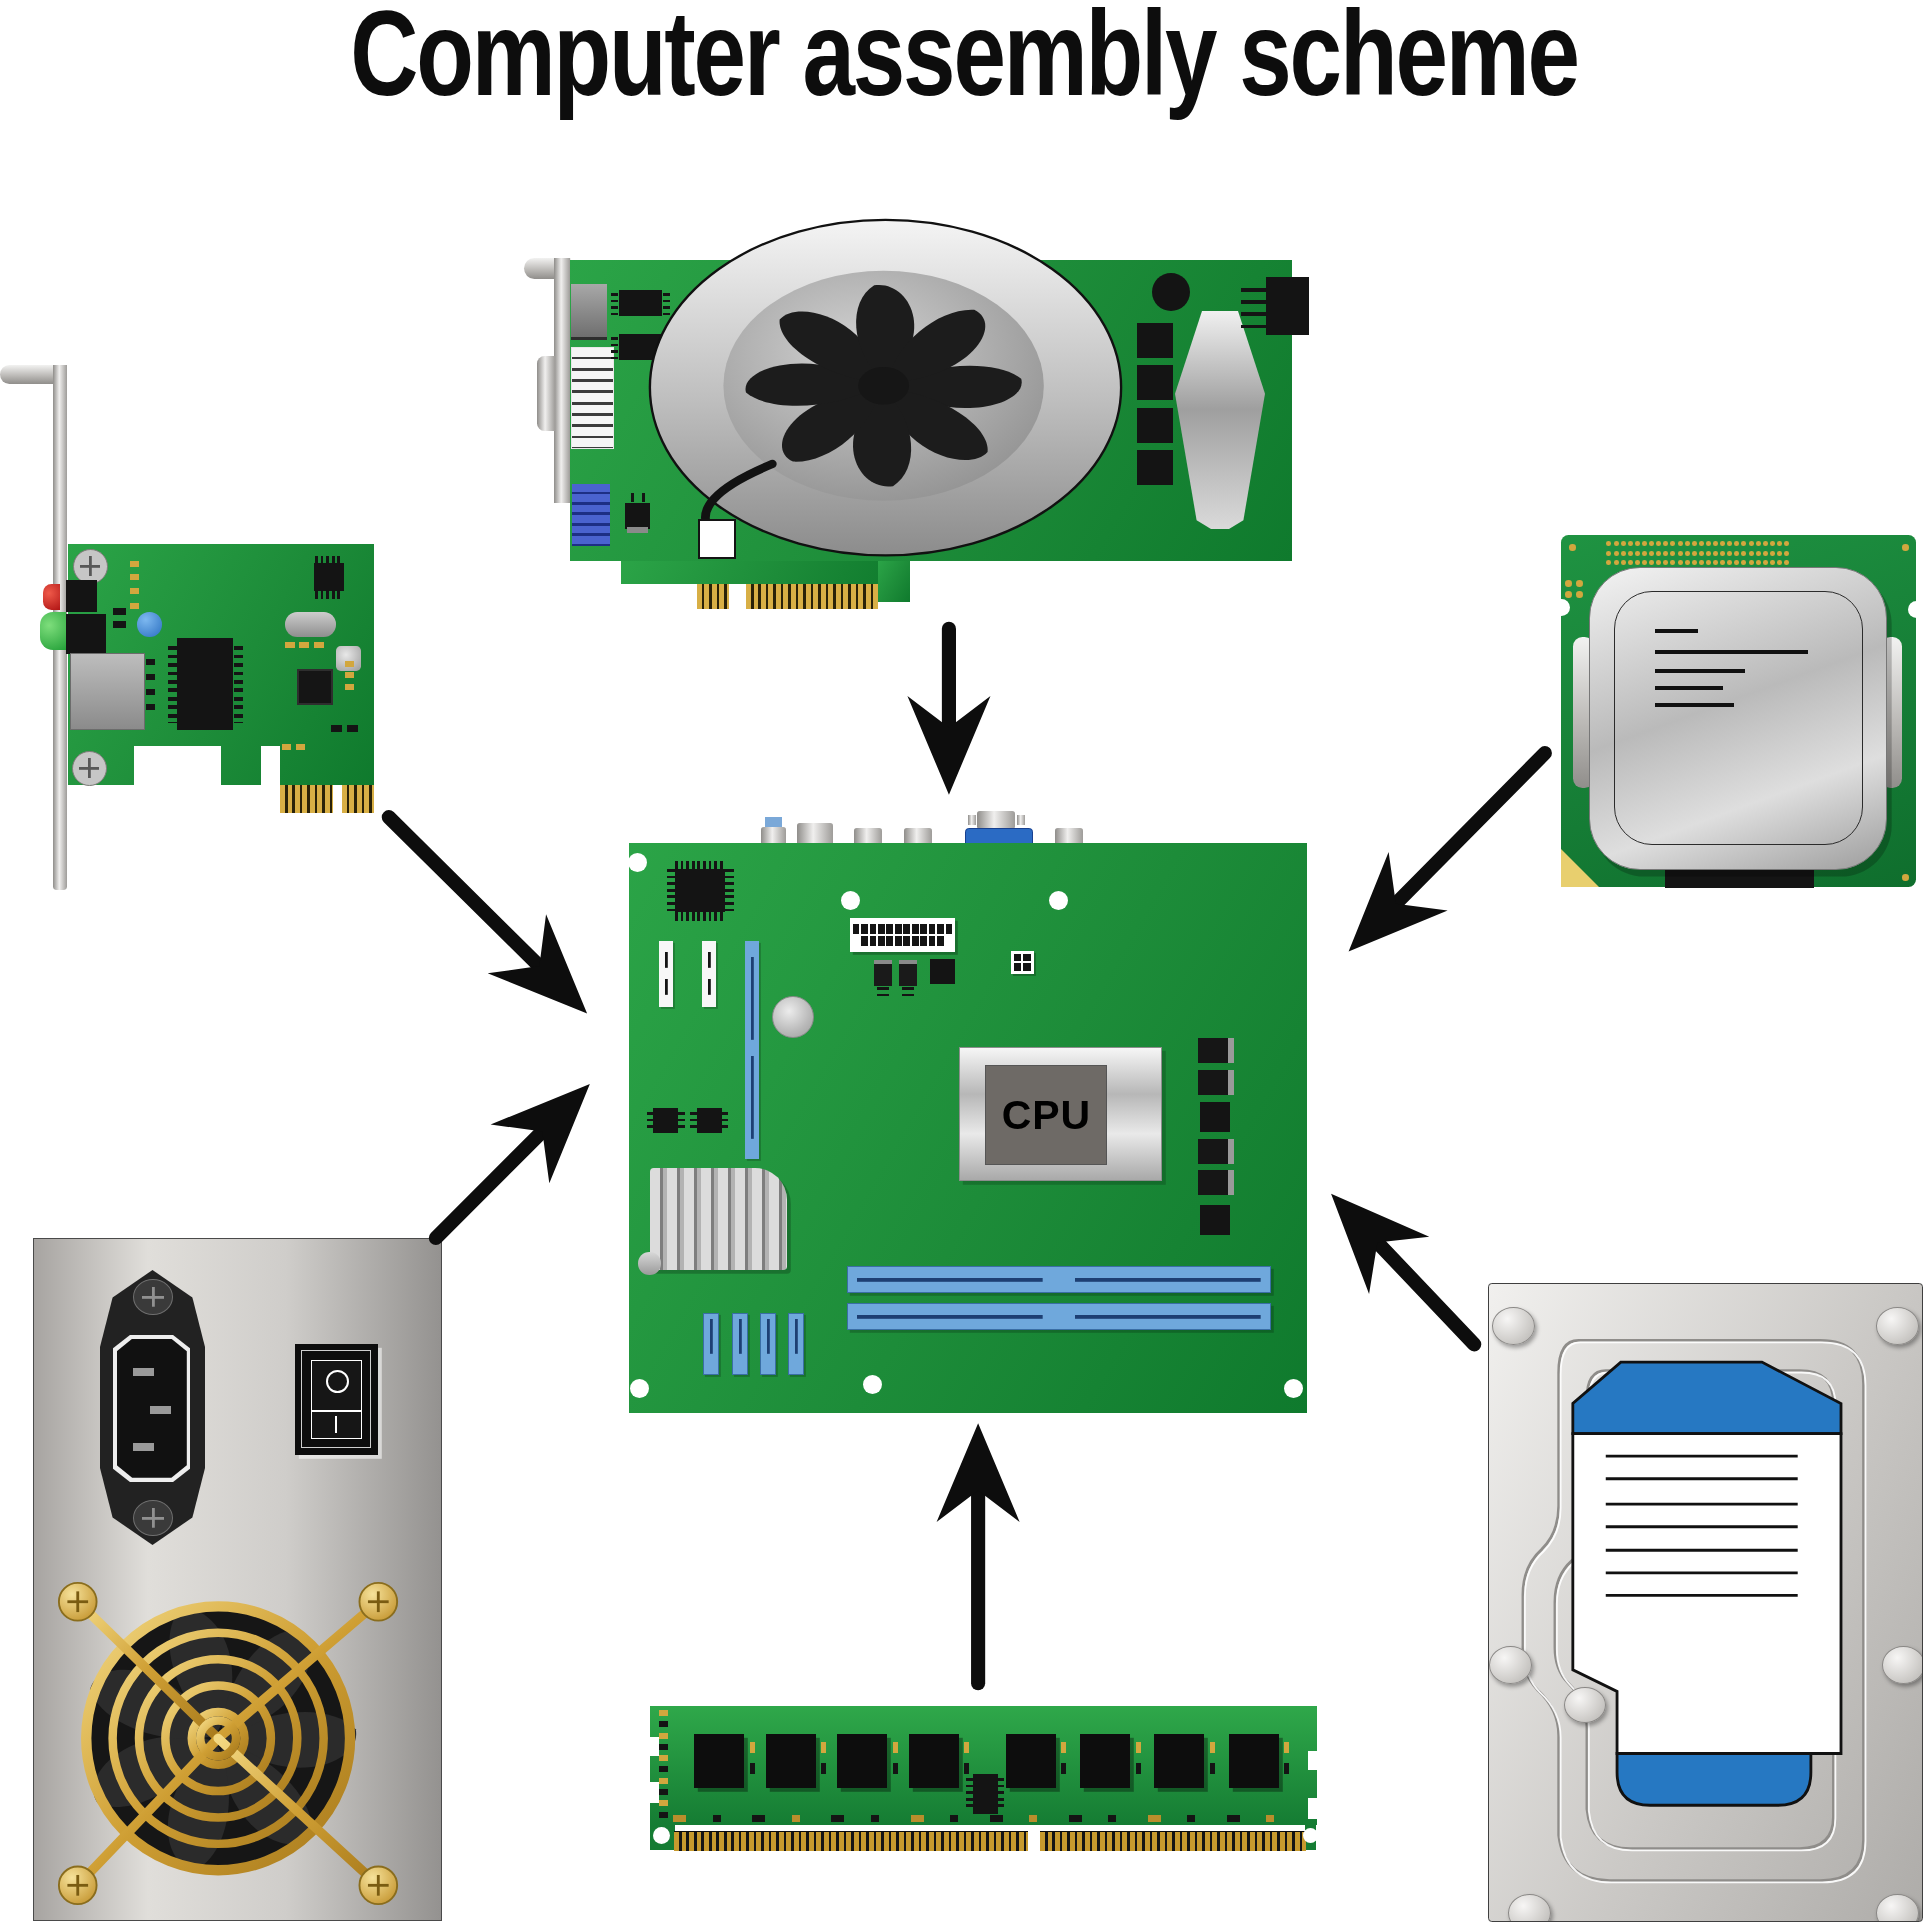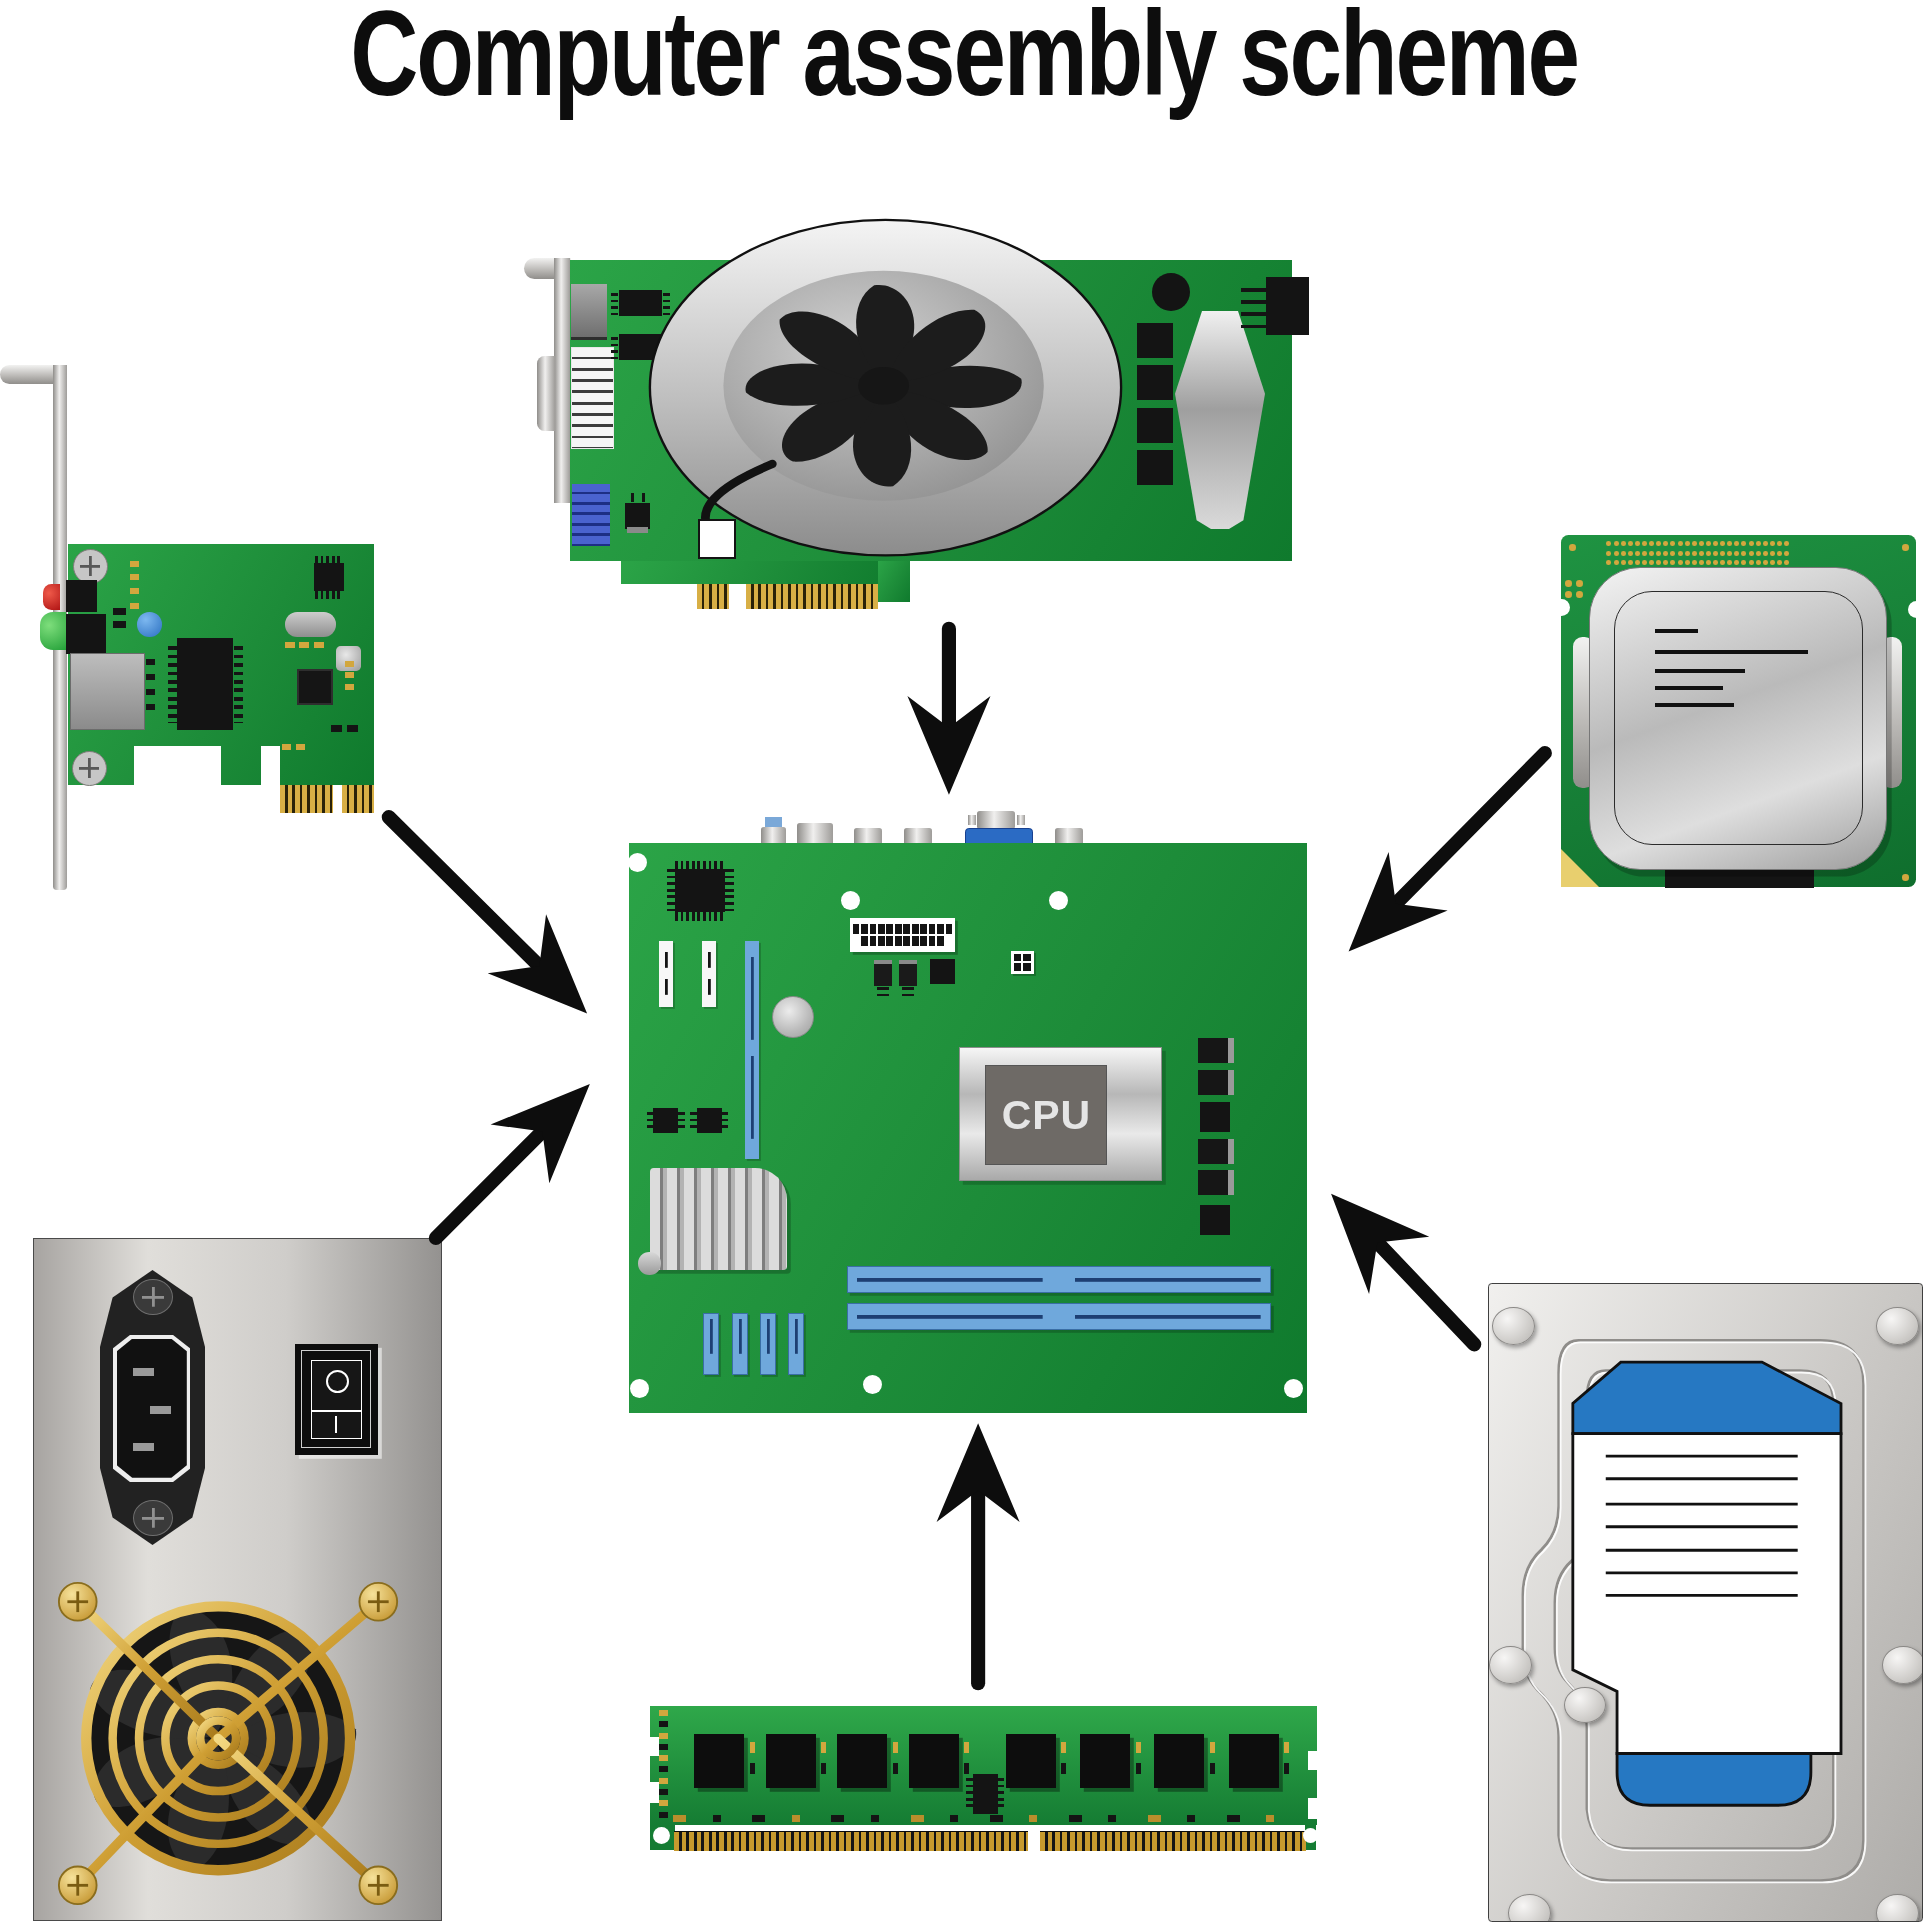--- a/index.html
+++ b/index.html
@@ -20,21 +20,21 @@
          background-size:2.8px 62%,62% 2.8px;background-position:center center;background-repeat:no-repeat;}
   .screw-dark{border-radius:50%;background-color:#3a3a3a;border:1.9px solid #6e6e6e;
          background-image:linear-gradient(#909090,#909090),linear-gradient(90deg,#909090,#909090);
          background-size:2.8px 58%,58% 2.8px;background-position:center center;background-repeat:no-repeat;}
   .hscrew{border-radius:50%;border:0.9px solid #8a8886;box-shadow:1.9px 2.8px 4.7px rgba(0,0,0,.35);
           background:radial-gradient(circle at 35% 30%,#f7f6f5,#d0cecb 60%,#b4b2af);}
   .slotblue{background:var(--slot-blue);border:0.9px solid #3a6ea5;}
   .title{left:0;right:0;top:-17px;text-align:center;font-size:121px;font-weight:700;
          color:#0d0d0d;transform:scaleX(0.78);letter-spacing:-2.8px;white-space:nowrap;}
   .cpu-die-label{width:100%;height:100%;display:flex;align-items:center;justify-content:center;
-         font-size:41px;font-weight:700;color:#e5e5e5;letter-spacing:0.9px;}
+         font-size:41px;font-weight:700;color:#000000;letter-spacing:0.9px;}
 </style>
 </head>
 <body>
 
 <div id="canvas">
 
   <div class="a title">Computer assembly scheme</div>
 
   <div>
     <div class="a silv-v" style="left:524px;top:258px;width:47px;height:21px;border-radius:10.4px 0 0 10.4px;"></div>

